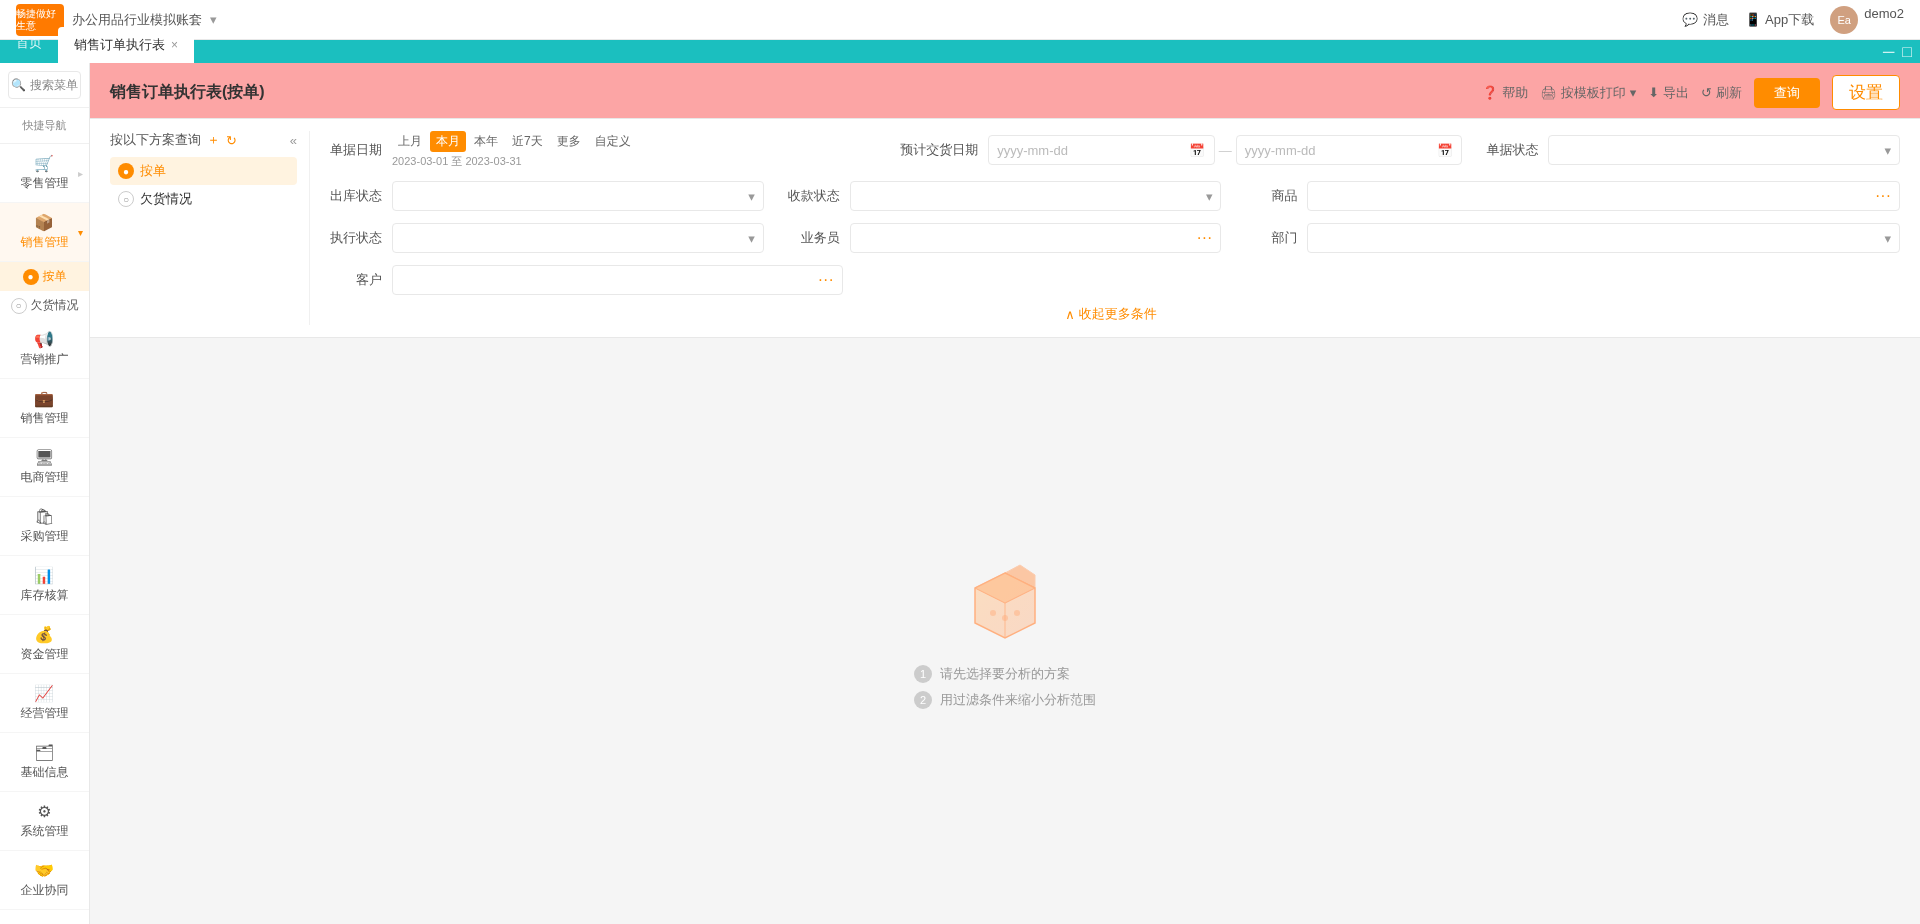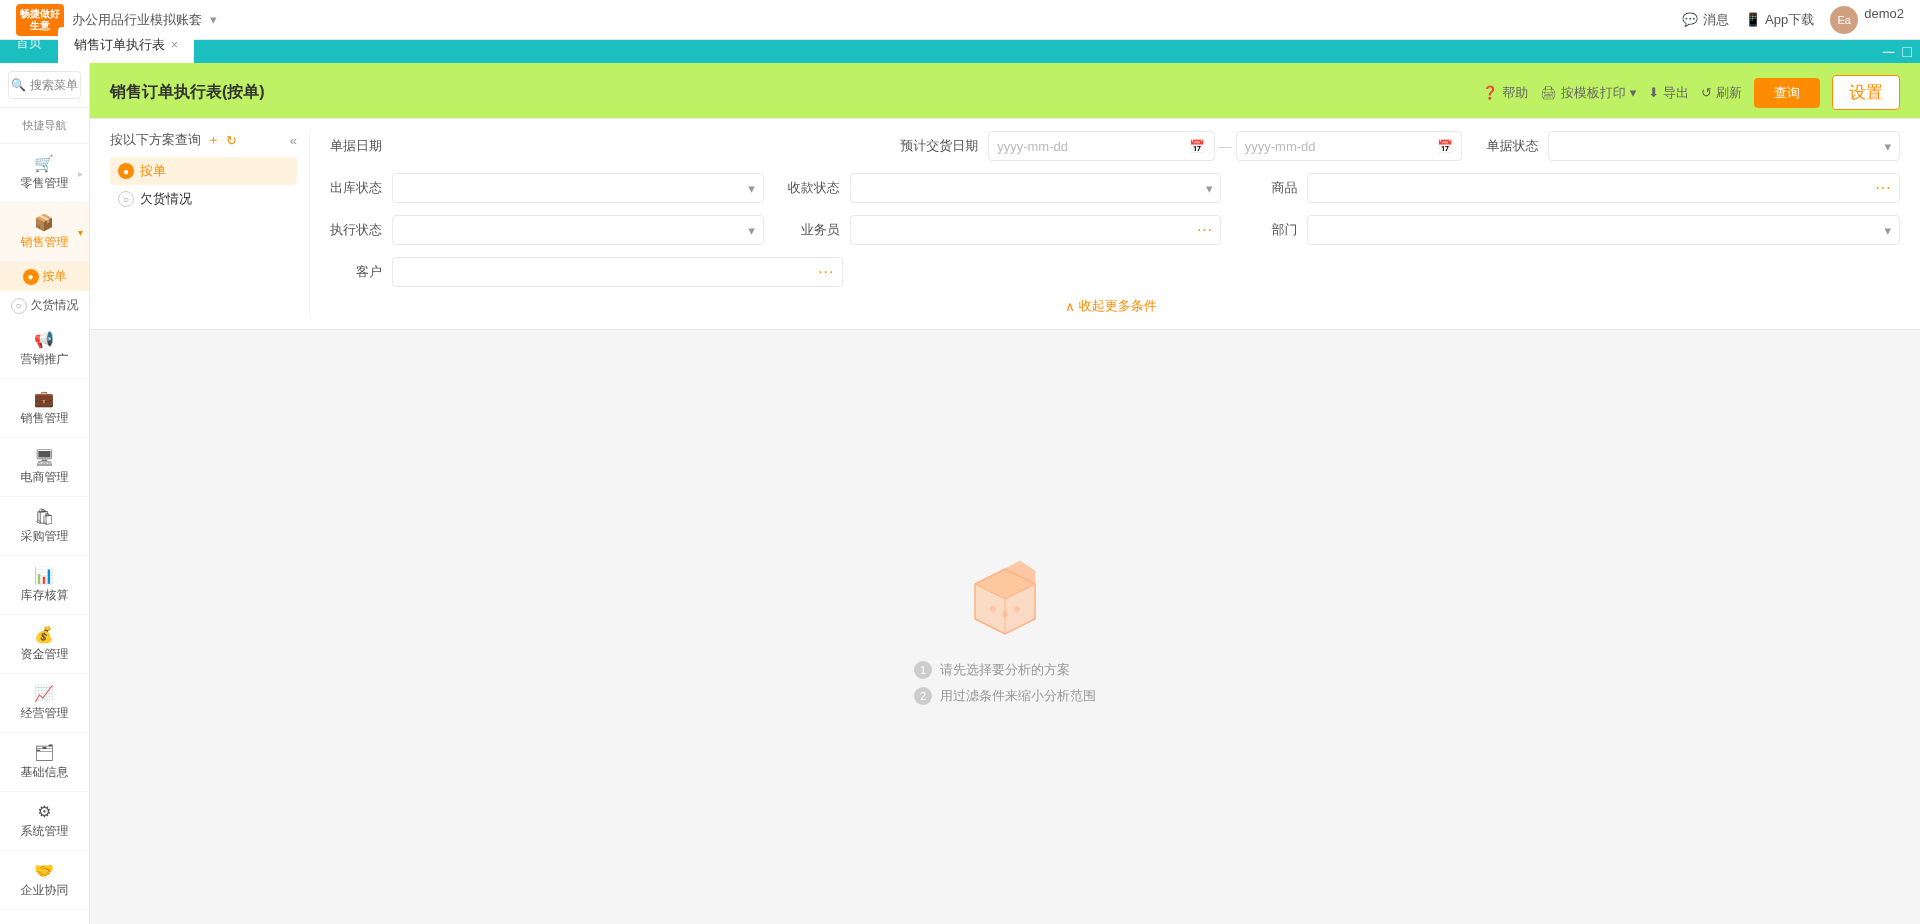--- a/index.html
+++ b/index.html
@@ -2,21 +2,21 @@
 <html><head>
   <meta charset="utf-8">
   <style>
     * { box-sizing: border-box; margin: 0; padding: 0; }
     body { font-family: "Microsoft YaHei", "PingFang SC", sans-serif; font-size: 13px; background: #f5f5f5; color: #333; display: flex; flex-direction: column; height: 924px; overflow: hidden; }
 
     
     .top-bar { height: 40px; background: #fff; display: flex; align-items: center; justify-content: space-between; padding: 0 16px; border-bottom: 1px solid #e8e8e8; flex-shrink: 0; }
     .top-bar-left { display: flex; align-items: center; gap: 8px; }
     .logo-box { width: 48px; height: 32px; background: #ff7a00; border-radius: 4px; display: flex; align-items: center; justify-content: center; }
-    .logo-text { color: #fff; font-size: 10px; font-weight: bold; line-height: 1.2; text-align: center; }
+    .logo-text { color: #fff; font-size: 10px; font-weight: normal; line-height: 1.2; }
     .app-title { font-size: 13px; color: #555; }
     .top-bar-right { display: flex; align-items: center; gap: 16px; color: #555; font-size: 13px; }
     .top-bar-right span { display: flex; align-items: center; gap: 4px; cursor: pointer; }
     .avatar { width: 28px; height: 28px; border-radius: 50%; background: #d0a080; display: flex; align-items: center; justify-content: center; color: #fff; font-size: 11px; }
 
     
     .tab-bar { height: 23px; background: #1bbfbf; display: flex; align-items: flex-end; padding: 0 0; flex-shrink: 0; position: relative; }
     .tab-item { height: 40px; display: flex; align-items: center; padding: 0 16px; color: rgba(255,255,255,0.85); font-size: 13px; cursor: pointer; gap: 6px; }
     .tab-item.home { background: transparent; }
     .tab-item.active { background: #fff; color: #333; border-radius: 4px 4px 0 0; margin-top: 4px; height: 36px; }
@@ -34,21 +34,21 @@
     .sidebar-nav { padding: 6px 0; border-bottom: 1px solid #f0f0f0; }
     .sidebar-nav-label { text-align: center; color: #888; font-size: 11px; padding: 4px 0; }
     .sidebar-section { padding: 0; }
     .sidebar-item { display: flex; flex-direction: column; align-items: center; justify-content: center; padding: 10px 4px; cursor: pointer; color: #555; font-size: 12px; gap: 2px; position: relative; border-bottom: 1px solid #f5f5f5; }
     .sidebar-item .item-icon { font-size: 16px; }
     .sidebar-item .arrow { position: absolute; right: 6px; top: 50%; transform: translateY(-50%); color: #ccc; font-size: 10px; }
     .sidebar-item.has-sub { }
 
     
     .content { flex: 1; display: flex; flex-direction: column; overflow: hidden; background: #f5f5f5; }
-    .page-header { background: #bef264; padding: 12px 20px 8px; border-bottom: 1px solid #e8e8e8; display: flex; align-items: center; justify-content: space-between; flex-shrink: 0; }
+    .page-header { background: #fca5a5; padding: 12px 20px 8px; border-bottom: 1px solid #e8e8e8; display: flex; align-items: center; justify-content: space-between; flex-shrink: 0; }
     .page-title { font-size: 16px; font-weight: bold; color: #333; }
     .page-actions { display: flex; align-items: center; gap: 12px; color: #666; font-size: 13px; }
     .page-actions span { display: flex; align-items: center; gap: 4px; cursor: pointer; }
     .btn-query { background: #ff8c00; color: #fff; border: none; border-radius: 4px; padding: 6px 20px; font-size: 13px; cursor: pointer; }
     .btn-settings { background: #fff; color: #ff8c00; border: 1px solid #ff8c00; border-radius: 4px; padding: 5px 16px; font-size: 17px; cursor: pointer; }
 
     
     .filter-panel { background: #fff; padding: 12px 20px; border-bottom: 1px solid #e8e8e8; flex-shrink: 0; }
     .filter-side { display: flex; gap: 12px; }
     .filter-sidebar { width: 200px; flex-shrink: 0; border-right: 1px solid #f0f0f0; padding-right: 12px; }
@@ -253,20 +253,33 @@
             <span>欠货情况</span>
           </div>
         </div>
 
         <div class="filter-main">
 
           <div class="filter-row">
 
             <div class="filter-field" style="flex:2;">
               <span class="filter-label">单据日期</span>
+              <div style="display:flex;flex-direction:column;flex:1;">
+                <div style="display:flex;align-items:center;gap:4px;">
+                  <div style="display:flex;gap:2px;">
+                    <button class="date-quick-btn">上月</button>
+                    <button class="date-quick-btn active" style="background:#ff8c00;color:#fff;border-radius:3px;padding:2px 6px;border:none;font-size:12px;cursor:pointer;">本月</button>
+                    <button class="date-quick-btn">本年</button>
+                    <button class="date-quick-btn">近7天</button>
+                    <button class="date-quick-btn">更多</button>
+                    <button class="date-quick-btn">自定义</button>
+                  </div>
+                </div>
+                <div style="font-size:11px;color:#999;margin-top:2px;">2023-03-01 至 2023-03-31</div>
+              </div>
             </div>
 
             <div class="filter-field" style="flex:2;">
               <span class="filter-label">预计交货日期</span>
               <div class="date-range">
                 <div class="date-input">
                   <span style="color:#bbb;">yyyy-mm-dd</span>
                   <span style="color:#ccc;margin-left:auto;">📅</span>
                 </div>
                 <span class="date-separator">—</span>

